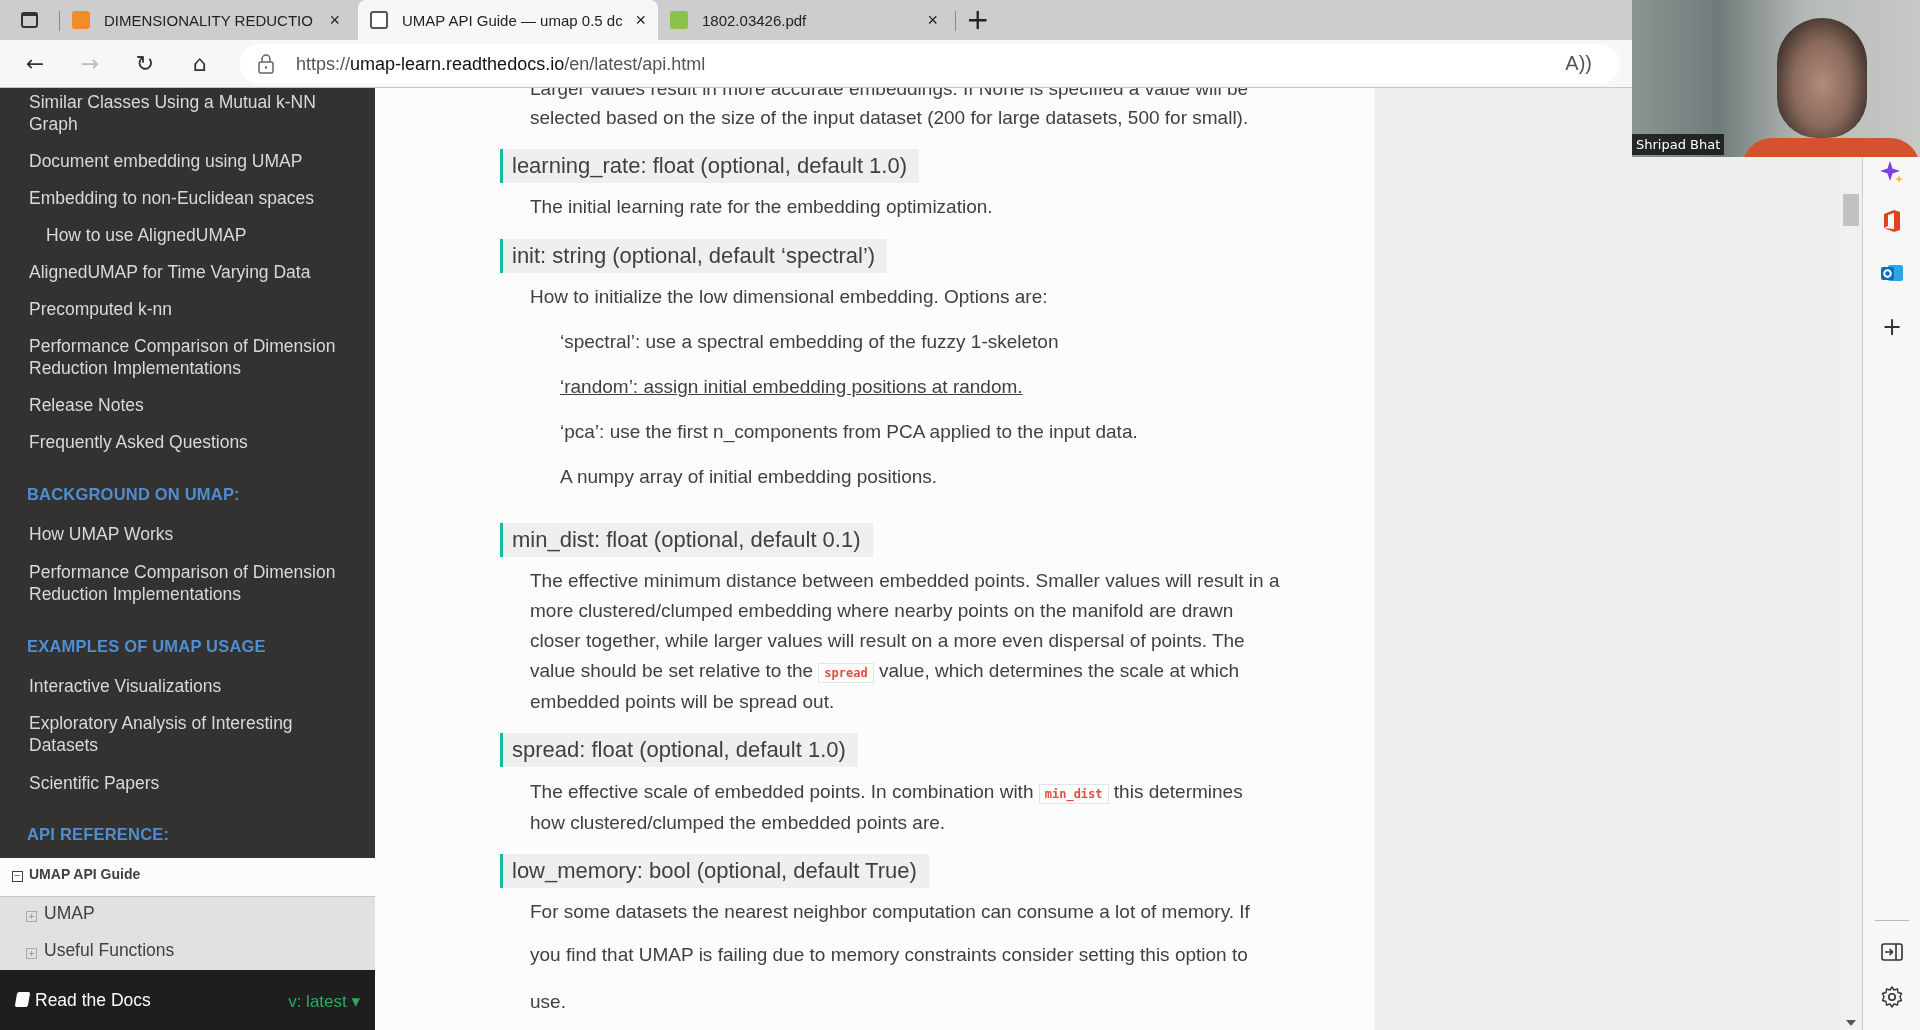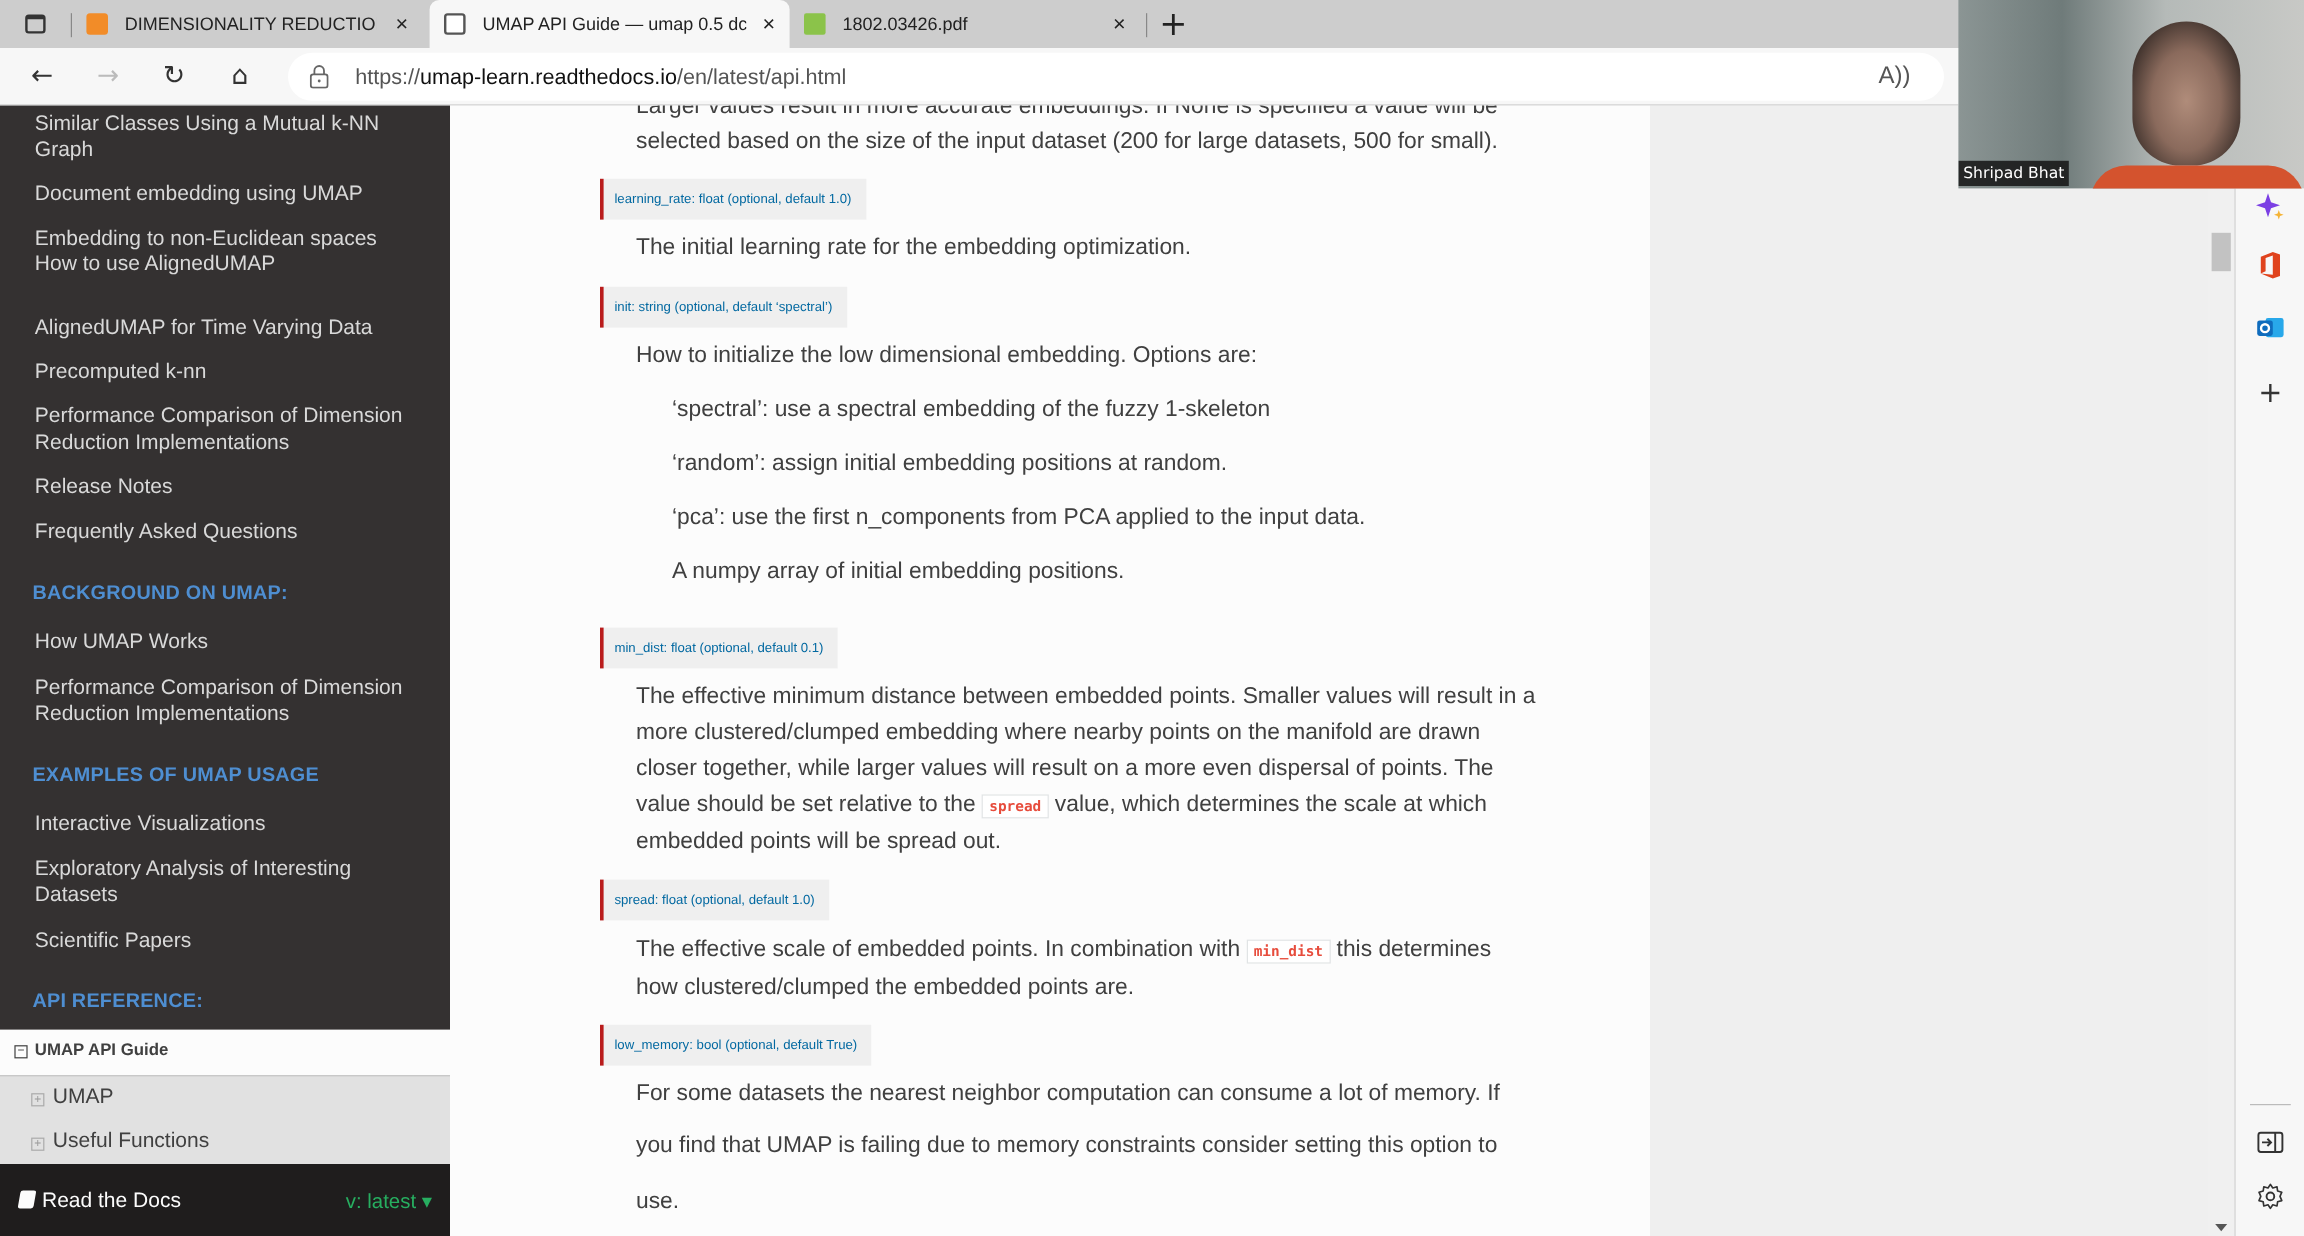--- a/index.html
+++ b/index.html
@@ -36,21 +36,21 @@
   .sub-tog { position: absolute; left: 26px; width: 11px; height: 11px; border: 1px solid #aaa; font-size: 10px; line-height: 9px; text-align: center; color: #999; }
   #rtd { position: absolute; left: 0; top: 882px; width: 375px; height: 60px; background: #1f1d1d; }
   #rtd .brand { position: absolute; left: 16px; top: 20px; font-size: 17.5px; color: #fcfcfc; text-align: center; }
   #rtd .ver { position: absolute; right: 15px; top: 21px; font-size: 17px; color: #27ae60; }
 
   
   #content { position: absolute; left: 375px; top: 88px; width: 1000px; height: 942px; background: #fcfcfc; overflow: hidden; }
   #gutter { position: absolute; left: 1375px; top: 88px; width: 487px; height: 942px; background: #efefef; }
   .p { position: absolute; left: 155px; font-size: 19px; color: #404040; line-height: 30px; width: 820px; font-family: "Liberation Sans", sans-serif; }
   .p.opt { left: 185px; }
-  .ph { position: absolute; left: 125px; height: 34px; background: #efefef; border-left: 3px solid #b91c1c; padding: 0 12px 0 9px; line-height: 34px; font-size: 11px; color: #0369a1; white-space: nowrap; }
+  .ph { position: absolute; left: 125px; height: 34px; background: #efefef; border-left: 3px solid #14b8a6; padding: 0 12px 0 9px; line-height: 34px; font-size: 22px; color: #404040; white-space: nowrap; }
   code.lit { font-family: "DejaVu Sans Mono", monospace; font-size: 12px; font-weight: bold; color: #e74c3c; background: #fff; border: 1px solid #e1e4e5; padding: 2px 5px; }
 
   
   #scrollbar { position: absolute; left: 1840px; top: 88px; width: 22px; height: 942px; background: #f0f0f0; }
   #thumb { position: absolute; left: 3px; top: 106px; width: 16px; height: 32px; background: #c2c2c2; }
   #scrolldown { position: absolute; left: 6px; bottom: 4px; width: 0; height: 0; border-left: 5px solid transparent; border-right: 5px solid transparent; border-top: 6px solid #555; }
 
   
   #edgebar { position: absolute; left: 1862px; top: 157px; width: 58px; height: 873px; background: #f7f7f7; border-left: 1px solid #d0d0d0; }
   .eicon { position: absolute; left: 17px; width: 24px; height: 24px; }
@@ -102,21 +102,21 @@
       </svg>
     <div id="url"><span>https://</span><span class="host">umap-learn.readthedocs.io</span><span>/en/latest/api.html</span></div>
     <div id="readaloud">A))</div>
   </div>
 </div>
 
 <div id="sidebar">
   <a class="s-item" style="top:3px;">Similar Classes Using a Mutual k-NN Graph</a>
   <a class="s-item" style="top:62px;">Document embedding using UMAP</a>
   <a class="s-item" style="top:99px;">Embedding to non-Euclidean spaces</a>
-  <a class="s-item" style="top:120px;">How to use AlignedUMAP</a>
+  <a class="s-item" style="top:136px;margin-left:17px;">How to use AlignedUMAP</a>
   <a class="s-item" style="top:173px;">AlignedUMAP for Time Varying Data</a>
   <a class="s-item" style="top:210px;">Precomputed k-nn</a>
   <a class="s-item" style="top:247px;">Performance Comparison of Dimension Reduction Implementations</a>
   <a class="s-item" style="top:306px;">Release Notes</a>
   <a class="s-item" style="top:343px;">Frequently Asked Questions</a>
 
   <div class="s-cap" style="top:397px;">BACKGROUND ON UMAP:</div>
   <a class="s-item" style="top:435px;">How UMAP Works</a>
   <a class="s-item" style="top:473px;">Performance Comparison of Dimension Reduction Implementations</a>
 
@@ -146,21 +146,21 @@
 <div id="content">
   <div class="p" style="top:-14px;clip-path:inset(13px 0 0 0);">Larger values result in more accurate embeddings. If None is specified a value will be</div>
   <div class="p" style="top:15px;">selected based on the size of the input dataset (200 for large datasets, 500 for small).</div>
 
   <div class="ph" style="top:61px;">learning_rate: float (optional, default 1.0)</div>
   <div class="p" style="top:104px;">The initial learning rate for the embedding optimization.</div>
 
   <div class="ph" style="top:151px;">init: string (optional, default ‘spectral’)</div>
   <div class="p" style="top:194px;">How to initialize the low dimensional embedding. Options are:</div>
   <div class="p opt" style="top:239px;">‘spectral’: use a spectral embedding of the fuzzy 1-skeleton</div>
-  <div class="p opt" style="top:284px;">‘random’: assign initial embedding positions at random.</div>
+  <div class="p opt" style="top:284px;text-decoration:underline;">‘random’: assign initial embedding positions at random.</div>
   <div class="p opt" style="top:329px;">‘pca’: use the first n_components from PCA applied to the input data.</div>
   <div class="p opt" style="top:374px;">A numpy array of initial embedding positions.</div>
 
   <div class="ph" style="top:435px;">min_dist: float (optional, default 0.1)</div>
   <div class="p" style="top:478px;">The effective minimum distance between embedded points. Smaller values will result in a</div>
   <div class="p" style="top:508px;">more clustered/clumped embedding where nearby points on the manifold are drawn</div>
   <div class="p" style="top:538px;">closer together, while larger values will result on a more even dispersal of points. The</div>
   <div class="p" style="top:568px;">
     <span>value should be set relative to the</span>
     <code class="lit">spread</code>

